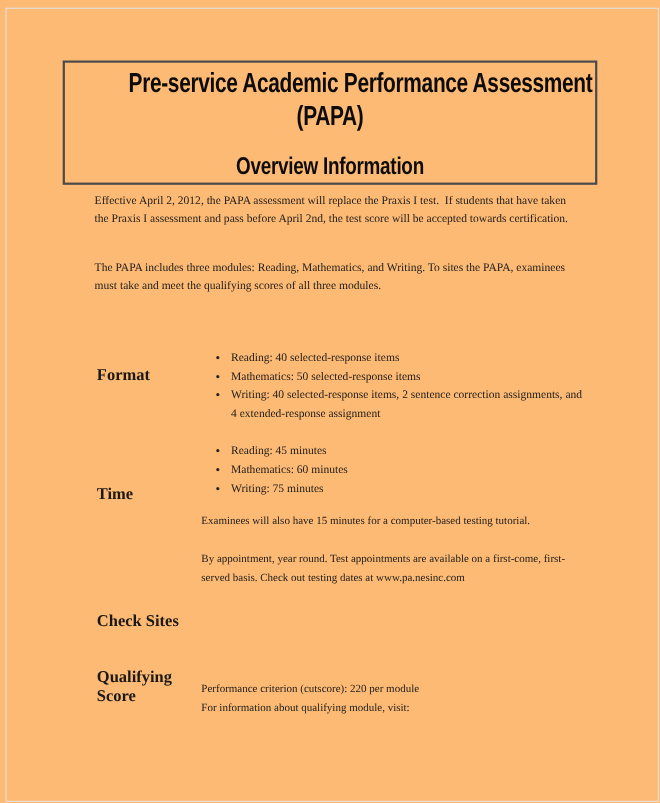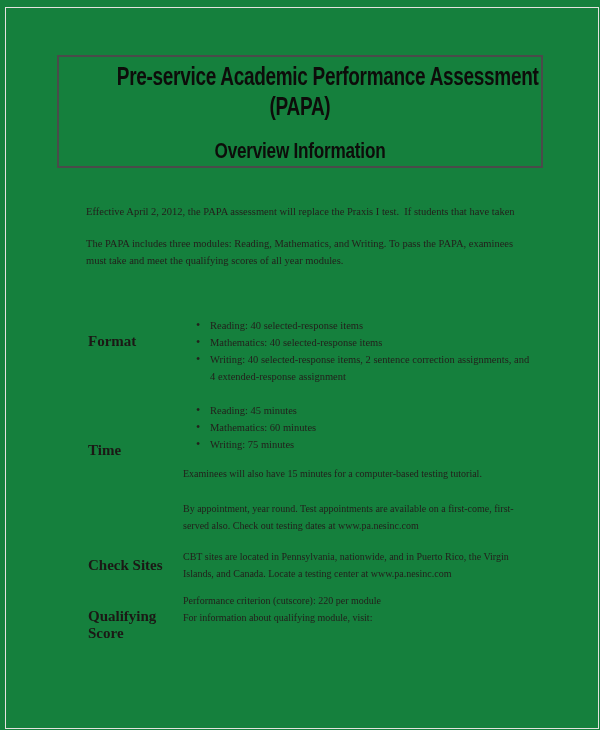--- a/index.html
+++ b/index.html
@@ -4,21 +4,21 @@
 <style>
   html, body {
     margin: 0;
     padding: 0;
     background: #ffffff;
   }
   .page {
     position: relative;
     width: 600px;
     height: 730px;
-    background: #15803d;
+    background: #fdba74;
     overflow: hidden;
     font-family: "Liberation Serif", serif;
     color: #23201c;
   }
   
   .scan-edge {
     position: absolute;
     left: 5px;
     top: 7px;
     width: 592px;
@@ -109,36 +109,37 @@
 <div class="page">
 
   <div class="scan-edge"></div>
 
   <div class="header-box">
     <div class="doc-title first">Pre-service Academic Performance Assessment</div>
     <div class="doc-title">(PAPA)</div>
     <div class="doc-subtitle">Overview Information</div>
   </div>
 
-  <div class="para" style="top:203px">
+  <div class="para" style="top:174px">
     <div class="line">Effective April 2, 2012, the PAPA assessment will replace the Praxis I test.  If students that have taken</div>
+    <div class="line">the Praxis I assessment and pass before April 2nd, the test score will be accepted towards certification.</div>
   </div>
 
   <div class="para" style="top:235px">
-    <div class="line">The PAPA includes three modules: Reading, Mathematics, and Writing. To pass the PAPA, examinees</div>
-    <div class="line">must take and meet the qualifying scores of all year modules.</div>
+    <div class="line">The PAPA includes three modules: Reading, Mathematics, and Writing. To sites the PAPA, examinees</div>
+    <div class="line">must take and meet the qualifying scores of all three modules.</div>
   </div>
 
   <div class="label" style="top:333px">Format</div>
   <div class="bullets" style="top:317px">
     <div class="b-line">
       <span class="dot">•</span><span class="line">Reading: 40 selected-response items</span>
     </div>
     <div class="b-line">
-      <span class="dot">•</span><span class="line">Mathematics: 40 selected-response items</span>
+      <span class="dot">•</span><span class="line">Mathematics: 50 selected-response items</span>
     </div>
     <div class="b-line">
       <span class="dot">•</span><span class="line">Writing: 40 selected-response items, 2 sentence correction assignments, and</span>
     </div>
     <div class="b-line">
       <span class="dot"></span><span class="line">4 extended-response assignment</span>
     </div>
   </div>
 
   <div class="label" style="top:442px">Time</div>
@@ -152,28 +153,24 @@
     <div class="b-line">
       <span class="dot">•</span><span class="line">Writing: 75 minutes</span>
     </div>
   </div>
   <div class="content" style="top:465px">
     <div class="line">Examinees will also have 15 minutes for a computer-based testing tutorial.</div>
   </div>
 
   <div class="content" style="top:500px">
     <div class="line">By appointment, year round. Test appointments are available on a first-come, first-</div>
-    <div class="line">served also. Check out testing dates at www.pa.nesinc.com</div>
+    <div class="line">served basis. Check out testing dates at www.pa.nesinc.com</div>
   </div>
 
   <div class="label" style="top:557px">Check Sites</div>
-  <div class="content" style="top:548px">
-    <div class="line">CBT sites are located in Pennsylvania, nationwide, and in Puerto Rico, the Virgin</div>
-    <div class="line">Islands, and Canada. Locate a testing center at www.pa.nesinc.com</div>
-  </div>
 
   <div class="label" style="top:608px">Qualifying Score</div>
-  <div class="content" style="top:592px">
+  <div class="content" style="top:618px">
     <div class="line">Performance criterion (cutscore): 220 per module</div>
     <div class="line">For information about qualifying module, visit:</div>
   </div>
 
 </div>
 
 </body></html>

